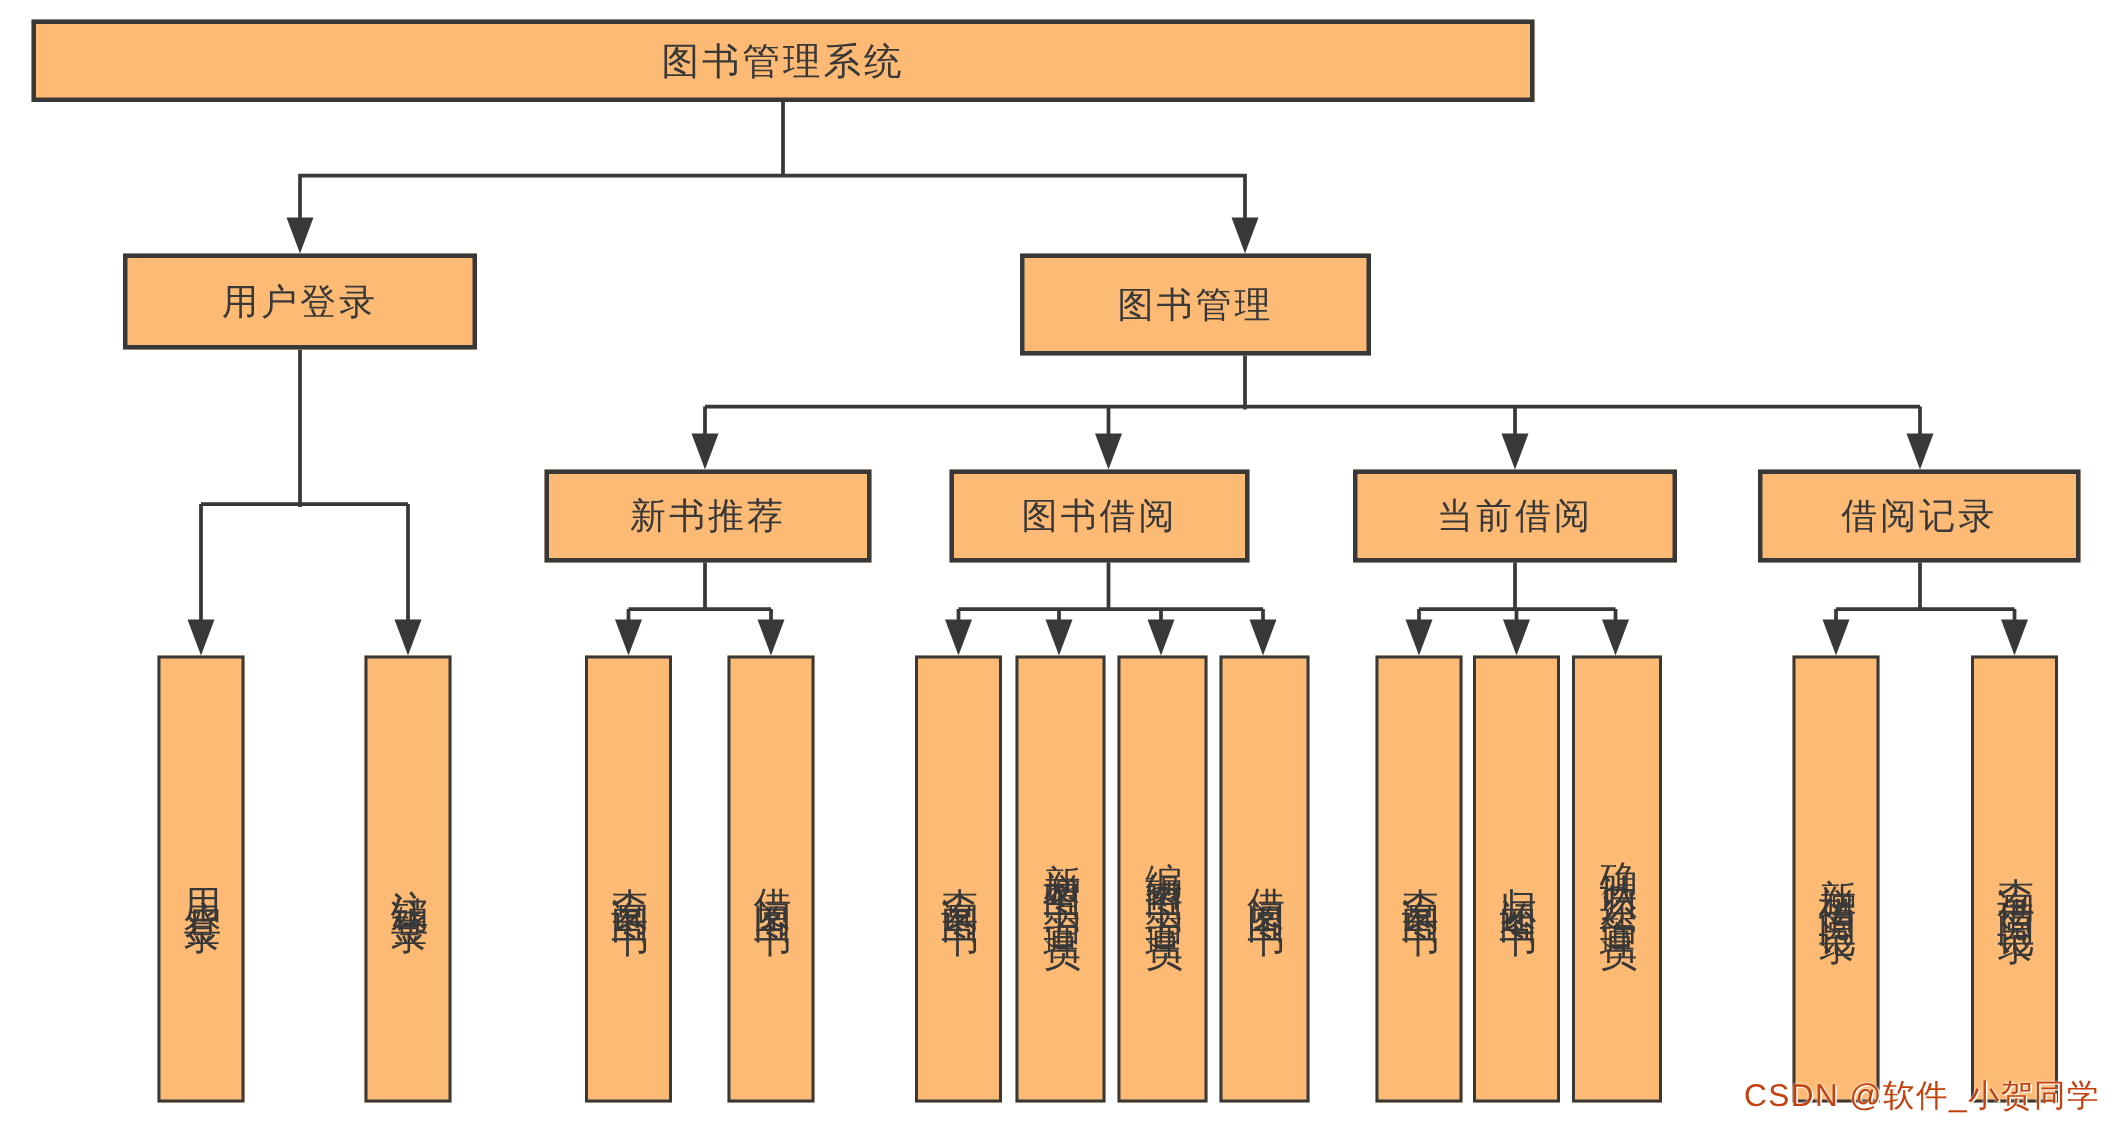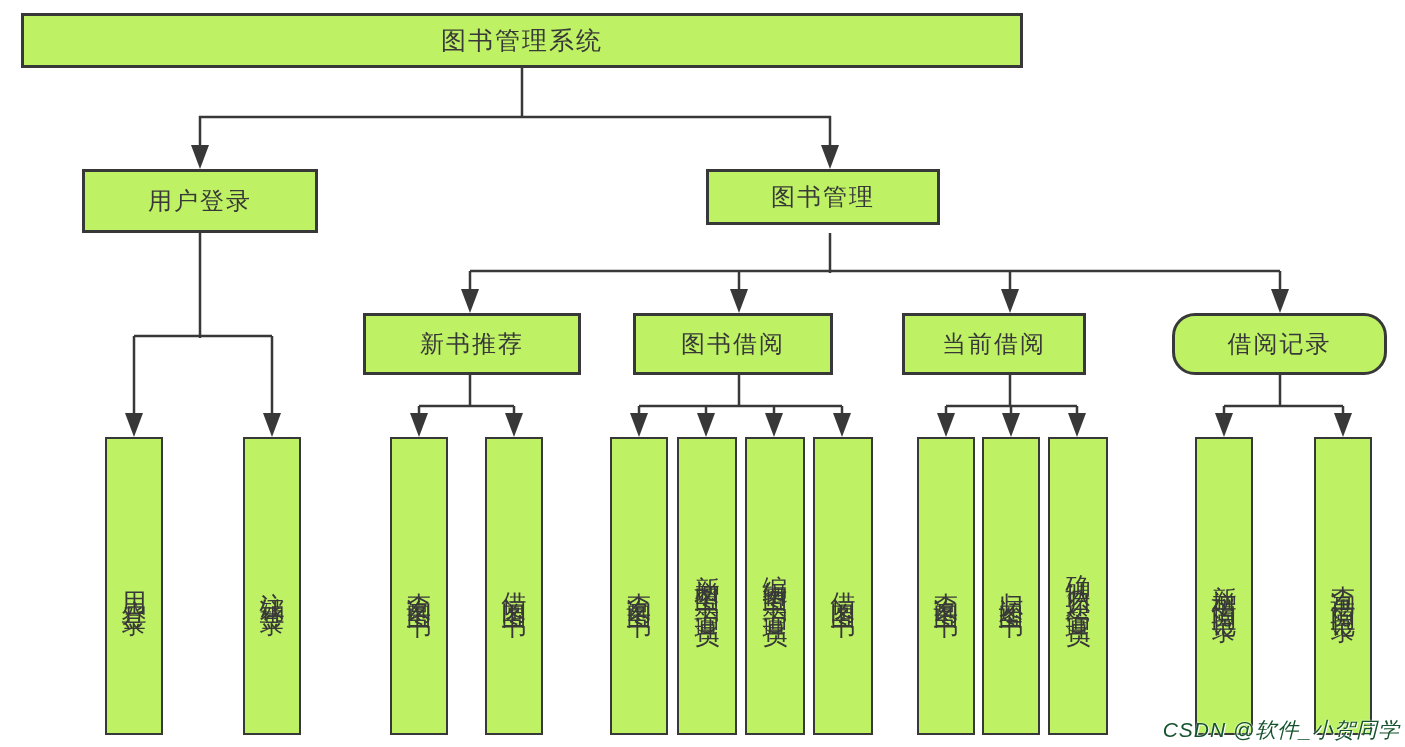--- a/index.html
+++ b/index.html
@@ -19,21 +19,21 @@
   .connectors {
     position: absolute;
     left: 0;
     top: 0;
     width: 1405px;
     height: 747px;
   }
   .node {
     position: absolute;
     box-sizing: border-box;
-    background: #bef264;
+    background: #fdba74;
     display: flex;
     align-items: center;
     justify-content: center;
     text-align: center;
   }
   .hbox {
     border: 3px solid #383838;
     font-size: 24px;
     letter-spacing: 2px;
     white-space: nowrap;
@@ -48,52 +48,51 @@
     height: 298px;
     width: 58px;
     writing-mode: vertical-rl;
     text-orientation: mixed;
     font-size: 25px;
     letter-spacing: 7px;
     line-height: 1;
   }
   
   .n-user-login    { left: 82px;  top: 169px; width: 236px; height: 64px; }
-  .n-book-mgmt     { left: 706px; top: 169px; width: 234px; height: 56px; }
+  .n-book-mgmt     { left: 680px; top: 169px; width: 234px; height: 68px; }
   
   .l3 { top: 313px; height: 62px; }
   .n-new-book      { left: 363px;  width: 218px; font-family: Liberation Mono, monospace; }
   .n-book-borrow   { left: 633px;  width: 200px; }
-  .n-cur-borrow    { left: 902px;  width: 184px; }
-  .n-borrow-rec    { left: 1172px; width: 215px; border-radius: 23px; }
+  .n-cur-borrow    { left: 902px;  width: 216px; }
+  .n-borrow-rec    { left: 1172px; width: 215px; }
   
   .lf-a { left: 105px; }
   .lf-b { left: 243px; }
   .lf-c { left: 390px; }
   .lf-d { left: 485px; }
   .lf-e { left: 610px; }
   .lf-f { left: 677px; width: 60px; }
   .lf-g { left: 745px; width: 60px; }
   .lf-h { left: 813px; width: 60px; }
   .lf-i { left: 917px; }
   .lf-j { left: 982px; }
   .lf-k { left: 1048px; width: 60px; }
   .lf-l { left: 1195px; }
   .lf-m { left: 1314px; }
   .watermark {
     position: absolute;
     right: 5px;
     bottom: 3px;
     font-size: 21px;
-    color: #14532d;
+    color: #c2410c;
     letter-spacing: 1px;
     white-space: nowrap;
     text-shadow: 0 0 2px #ffffff, 1px 1px 0 #ffffff;
     z-index: 5;
-    font-style: italic;
   }
 </style>
 </head>
 <body>
 
 <div class="canvas">
 
   <svg class="connectors" viewBox="0 0 1405 747" xmlns="http://www.w3.org/2000/svg" aria-hidden="true">
     <path fill="none" stroke="#383838" stroke-width="2.5" d="
       M522 68 V118

